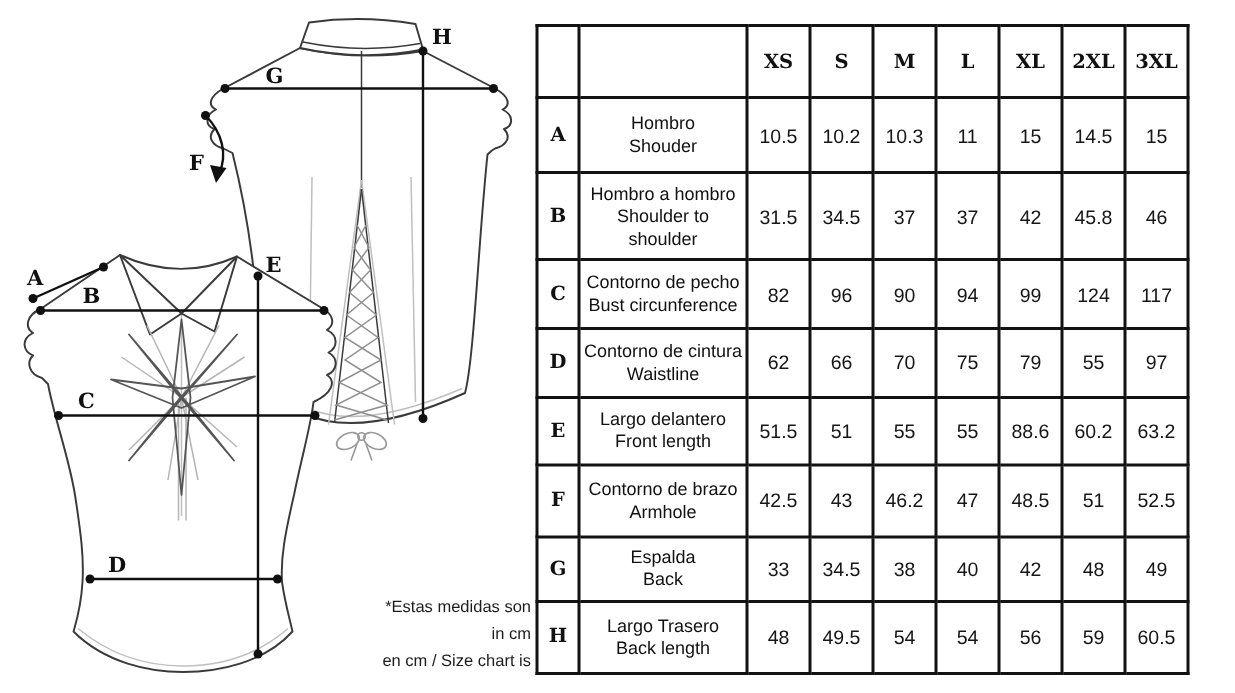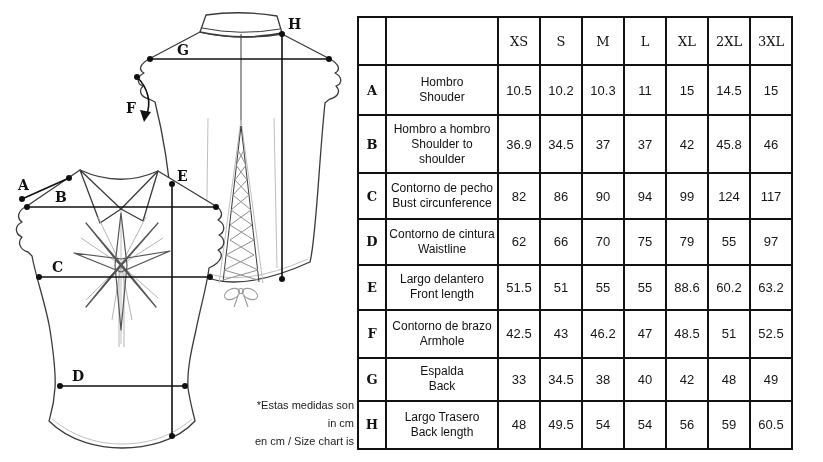--- a/index.html
+++ b/index.html
@@ -8,21 +8,21 @@
   
   #diagram{position:absolute;left:0;top:0;}
   
   #note{position:absolute;left:232px;top:396px;width:122px;text-align:right;
         font-family:"Liberation Sans", sans-serif;font-size:11px;line-height:18px;color:#1c1c1c;}
   
   #sizeTable{position:absolute;left:357px;top:16px;width:433px;height:434px;
              border-collapse:collapse;table-layout:fixed;}
   #sizeTable th,#sizeTable td{border:2px solid #121212;text-align:center;vertical-align:middle;
              padding:0 2px;overflow:hidden;}
-  #sizeTable th{font-family:"DejaVu Serif", serif;font-size:13px;font-weight:normal;}
+  #sizeTable th{font-family:"DejaVu Serif", serif;font-size:13px;font-weight:bold;}
   #sizeTable td.ltr{font-family:"DejaVu Serif", serif;font-size:13px;font-weight:bold;}
   #sizeTable td.lbl{font-family:Liberation Sans, sans-serif;font-size:12px;line-height:1.25;}
   #sizeTable td.lbl span{display:block;}
   #sizeTable td.val{font-family:"Liberation Sans", sans-serif;font-size:13px;color:#161616;}
   #sizeTable tr.r-hdr{height:48px;}
   #sizeTable tr.r-a{height:50px;}
   #sizeTable tr.r-b{height:58px;}
   #sizeTable tr.r-c{height:46px;}
   #sizeTable tr.r-d{height:45px;}
   #sizeTable tr.r-e{height:45px;}
@@ -202,36 +202,36 @@
       <td class="val">15</td>
       <td class="val">14.5</td>
       <td class="val">15</td>
     </tr>
     <tr class="r-b">
       <td class="ltr">B</td>
       <td class="lbl">
         <span>Hombro a hombro</span>
         <span>Shoulder to shoulder</span>
       </td>
-      <td class="val">36.9</td>
+      <td class="val">31.5</td>
       <td class="val">34.5</td>
       <td class="val">37</td>
       <td class="val">37</td>
       <td class="val">42</td>
       <td class="val">45.8</td>
       <td class="val">46</td>
     </tr>
     <tr class="r-c">
       <td class="ltr">C</td>
       <td class="lbl">
         <span>Contorno de pecho</span>
         <span>Bust circunference</span>
       </td>
       <td class="val">82</td>
-      <td class="val">86</td>
+      <td class="val">96</td>
       <td class="val">90</td>
       <td class="val">94</td>
       <td class="val">99</td>
       <td class="val">124</td>
       <td class="val">117</td>
     </tr>
     <tr class="r-d">
       <td class="ltr">D</td>
       <td class="lbl">
         <span>Contorno de cintura</span>

